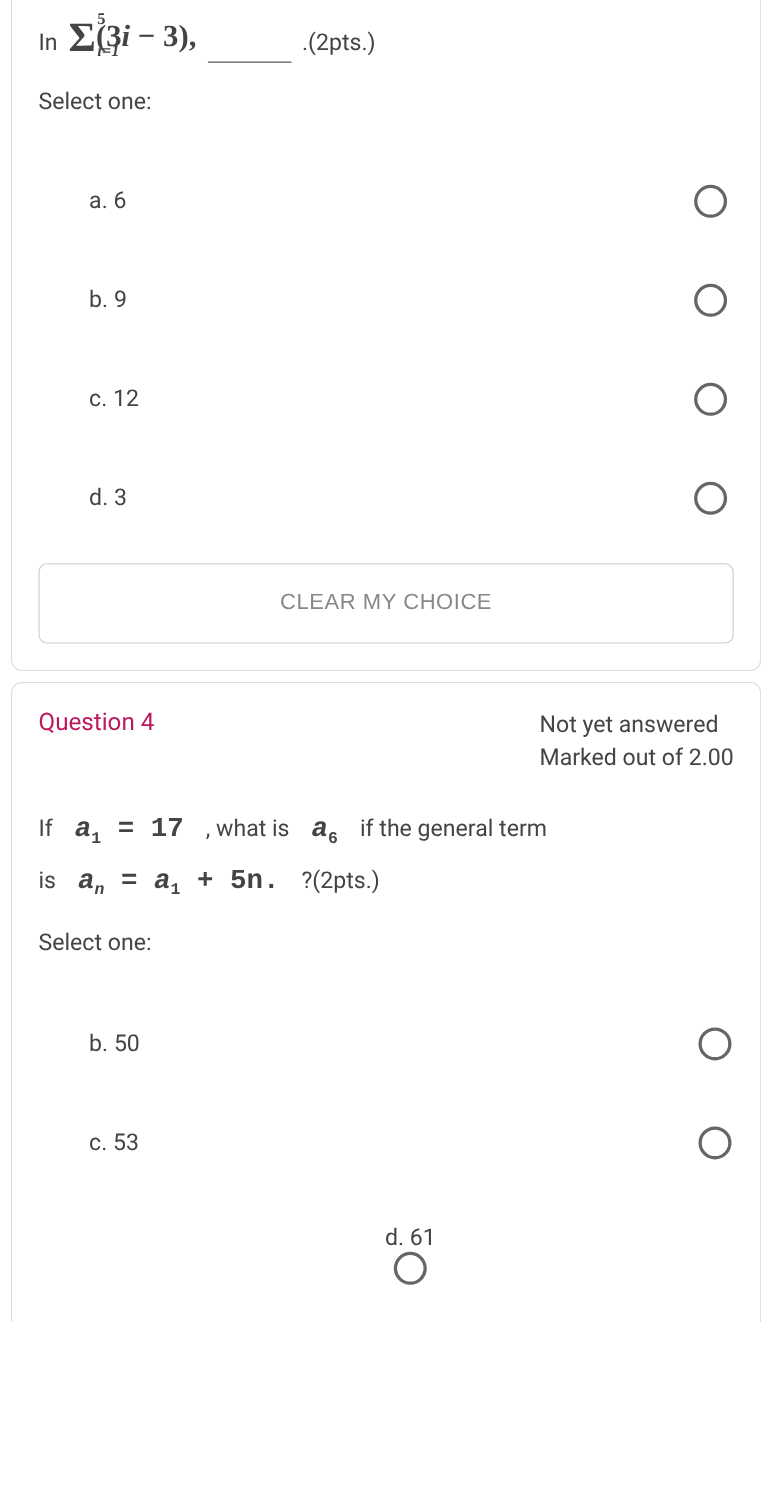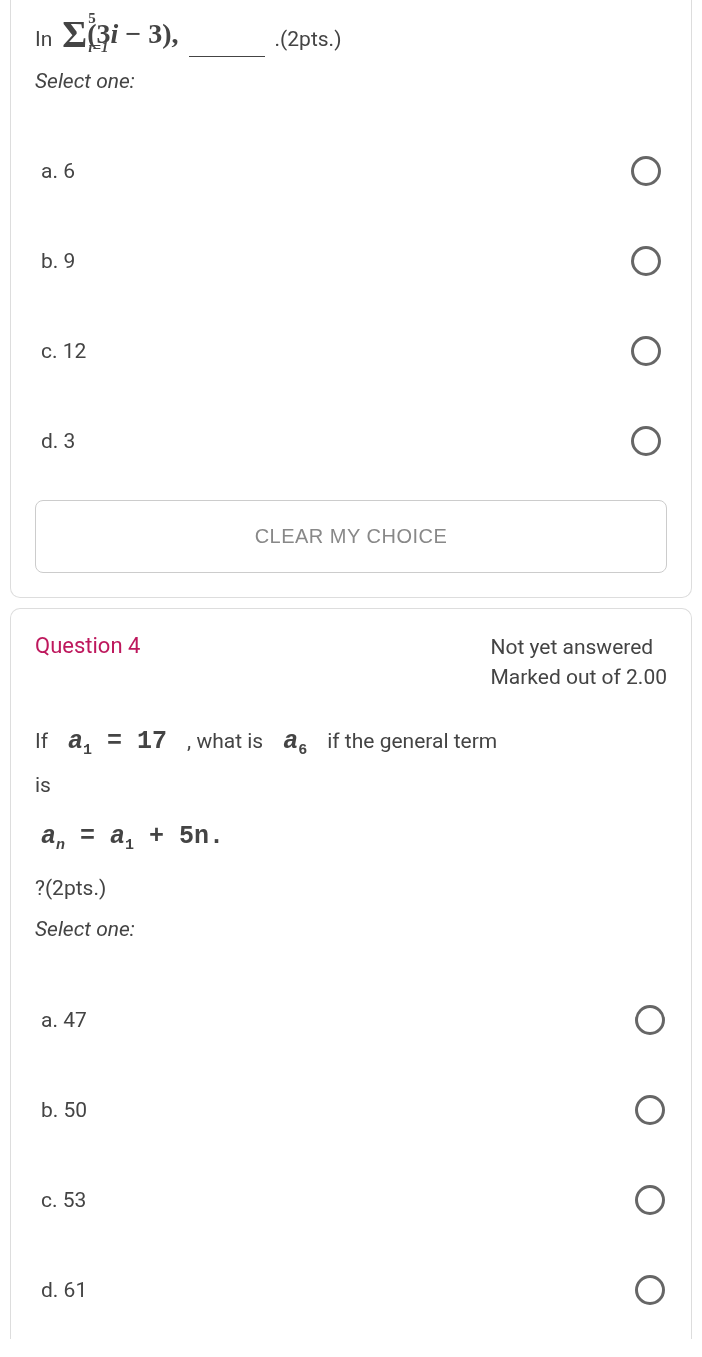--- a/index.html
+++ b/index.html
@@ -59,25 +59,25 @@
     }
     .blank {
       display: inline-block;
       border-bottom: 1px solid #444;
       width: 76px;
       vertical-align: baseline;
     }
     .select-one {
       font-size: 21px;
       color: #444;
-      margin-top: 8px;
-      font-style: italic;
+      margin-top: 20px;
     }
     .options {
       margin-top: 28px;
+      margin-left: 40px;
     }
     .option-row {
       display: flex;
       justify-content: space-between;
       align-items: center;
       padding: 30px 6px;
       font-size: 21px;
       color: #444;
     }
     .radio {
@@ -196,40 +196,36 @@
 
   <div class="question-body" style="padding-top:10px;">
     <div class="question-text">
       <div class="inline-formula-row">
         <span class="txt">If</span>
         <span class="formula"><i>a</i><sub>1</sub> = 17</span>
         <span class="txt">, what is</span>
         <span class="formula"><i>a</i><sub>6</sub></span>
         <span class="txt">if the general term</span>
       </div>
-      <div class="inline-formula-row" style="margin-top:6px;flex-direction:column;">
+      <div class="inline-formula-row" style="margin-top:6px;">
         <span class="txt">is</span>
         <span class="formula"><i>a<sub>n</sub></i> = <i>a</i><sub>1</sub> + 5n.</span>
         <span class="txt">?(2pts.)</span>
       </div>
       <div class="select-one">Select one:</div>
     </div>
 
     <div class="options">
       <div class="option-row">
-        <span>a. 47</span>
-        <span class="radio"></span>
-      </div>
-      <div class="option-row">
         <span>b. 50</span>
         <span class="radio"></span>
       </div>
       <div class="option-row">
         <span>c. 53</span>
         <span class="radio"></span>
       </div>
-      <div class="option-row" style="padding-bottom:10px;">
+      <div class="option-row" style="padding-bottom:10px;flex-direction:column;">
         <span>d. 61</span>
         <span class="radio"></span>
       </div>
     </div>
   </div>
 </div>
 
 </body></html>

